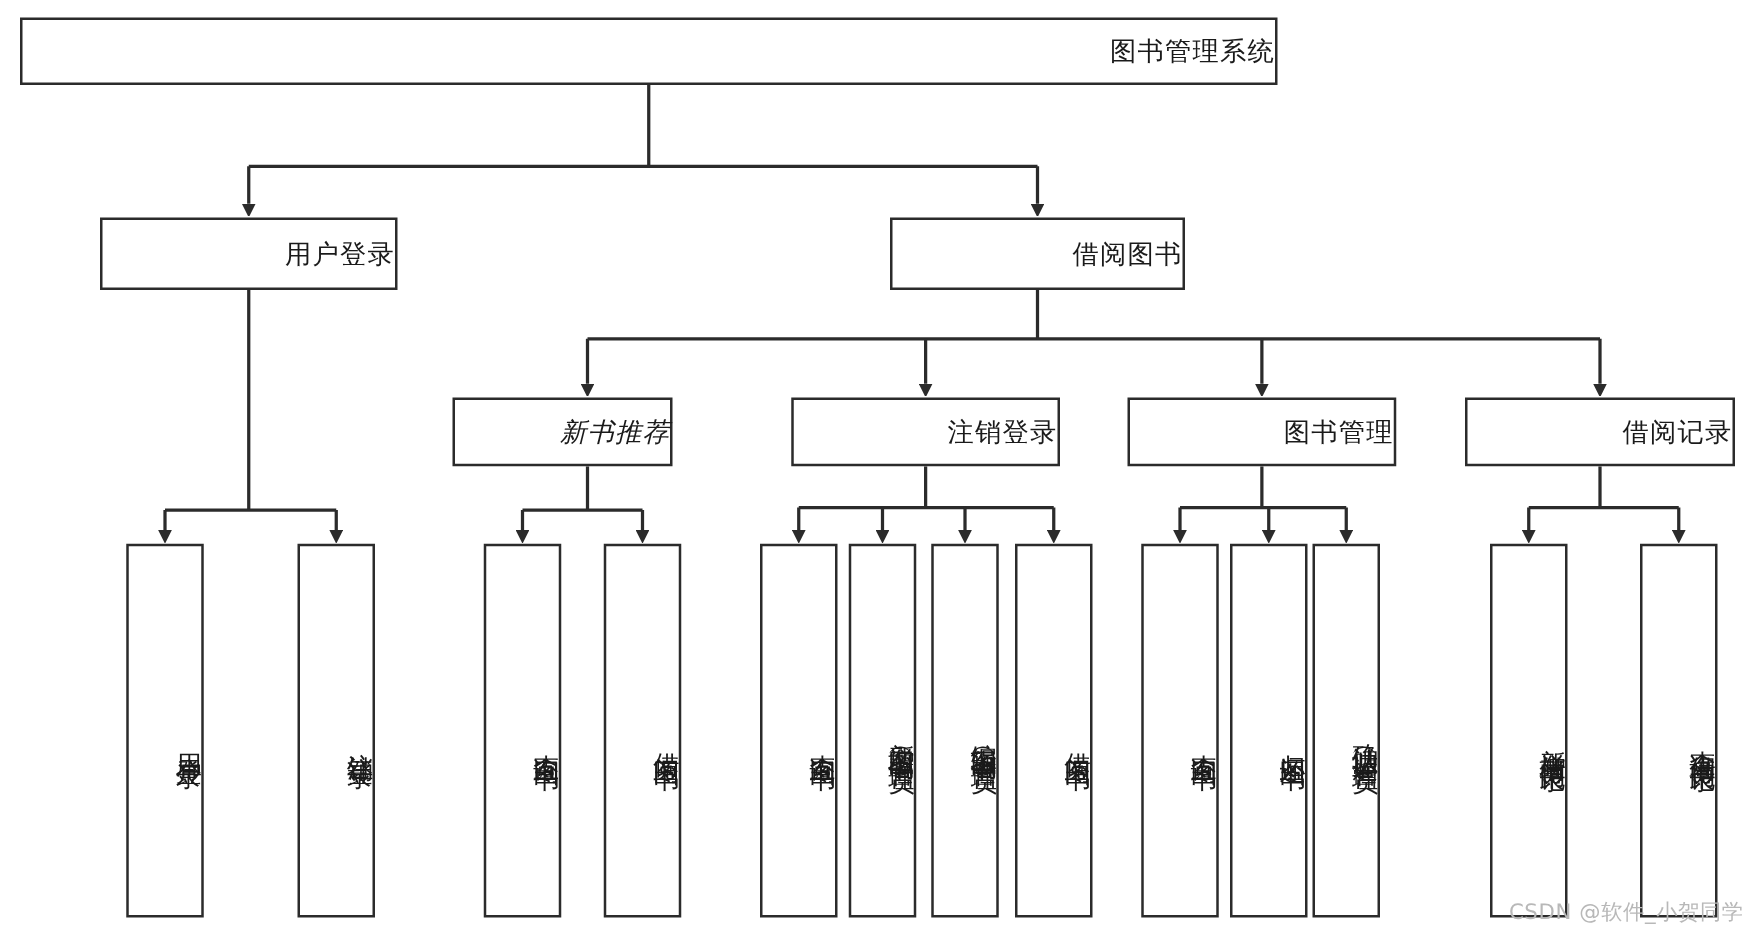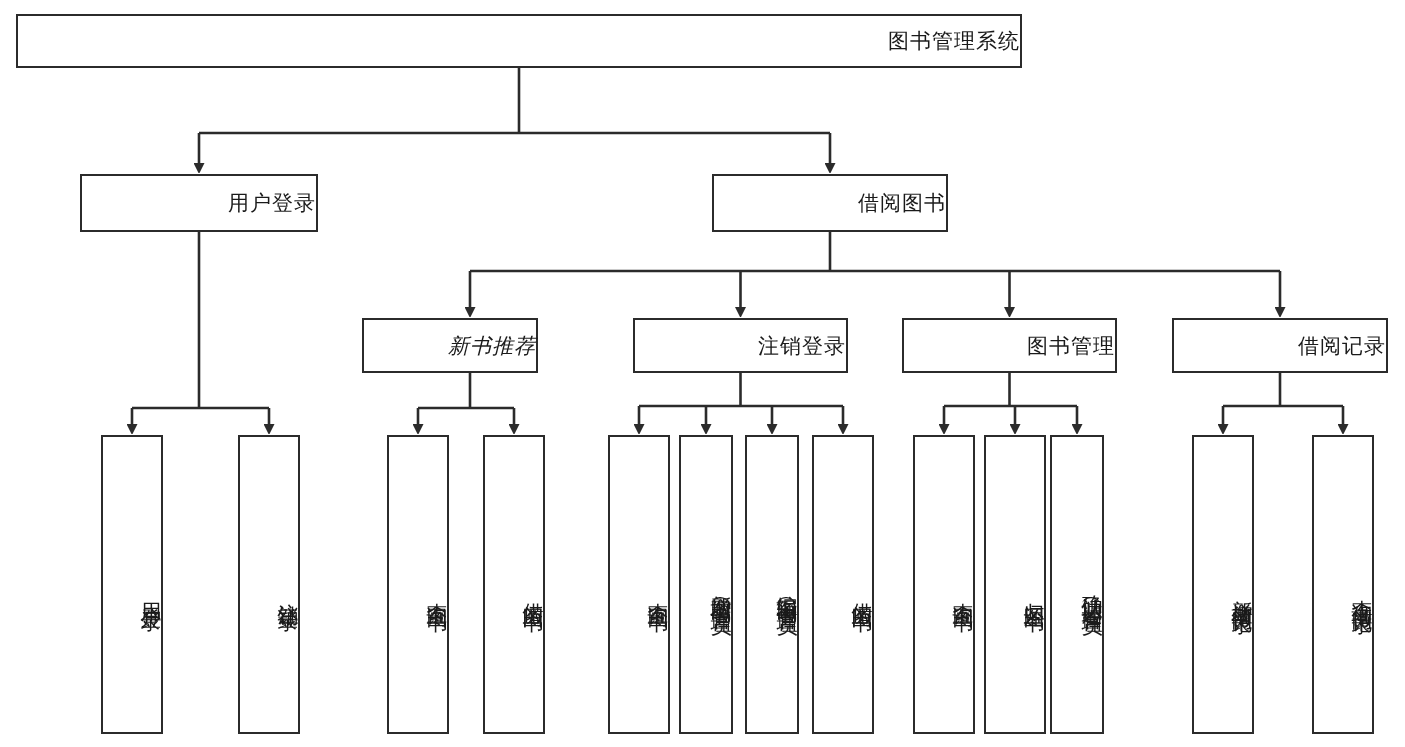--- a/index.html
+++ b/index.html
@@ -162,13 +162,14 @@
       <div class="node vert" style="left: 1050px; top: 435px; width: 54px; height: 299px;">
         <span class="vlabel">确认归还（管理员）</span>
       </div>
       <div class="node vert" style="left: 1192px; top: 435px; width: 62px; height: 299px;">
         <span class="vlabel">新增借阅记录</span>
       </div>
       <div class="node vert" style="left: 1312px; top: 435px; width: 62px; height: 299px;">
         <span class="vlabel">查询借阅记录</span>
       </div>
     </div>
+  <div class="watermark">CSDN @软件_小贺同学</div>
 </div>
 
 </body></html>

